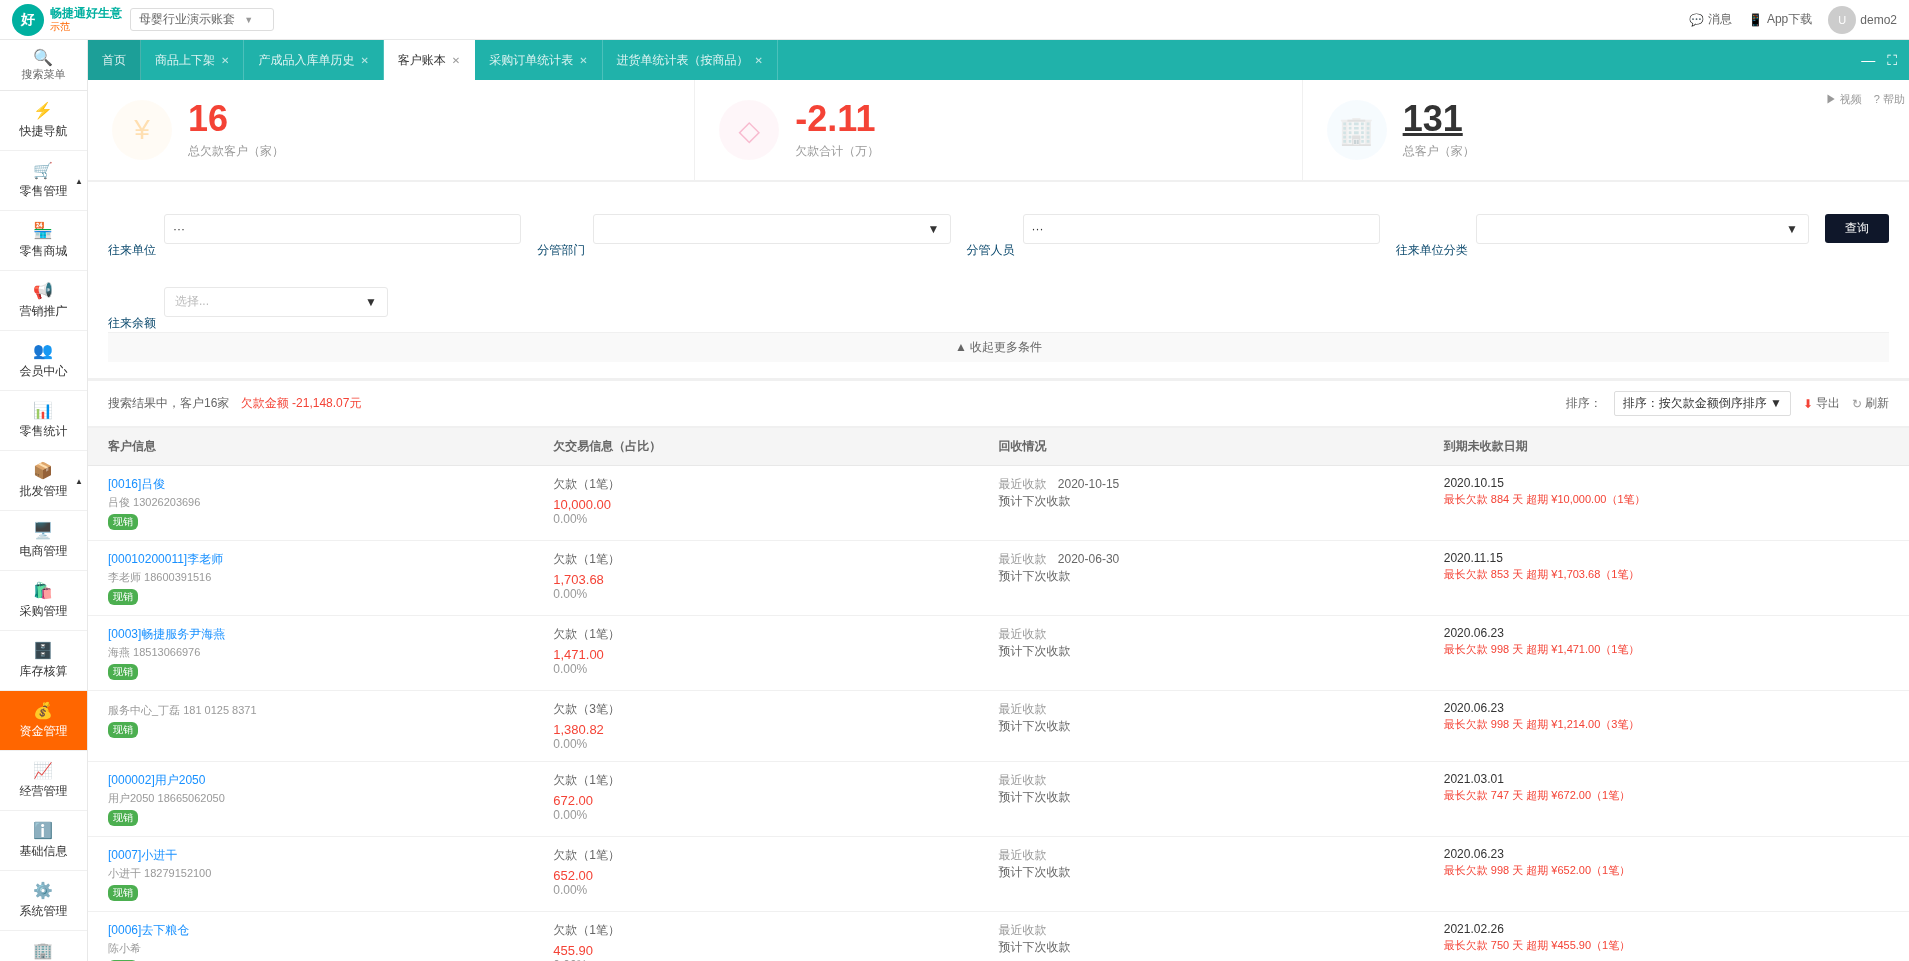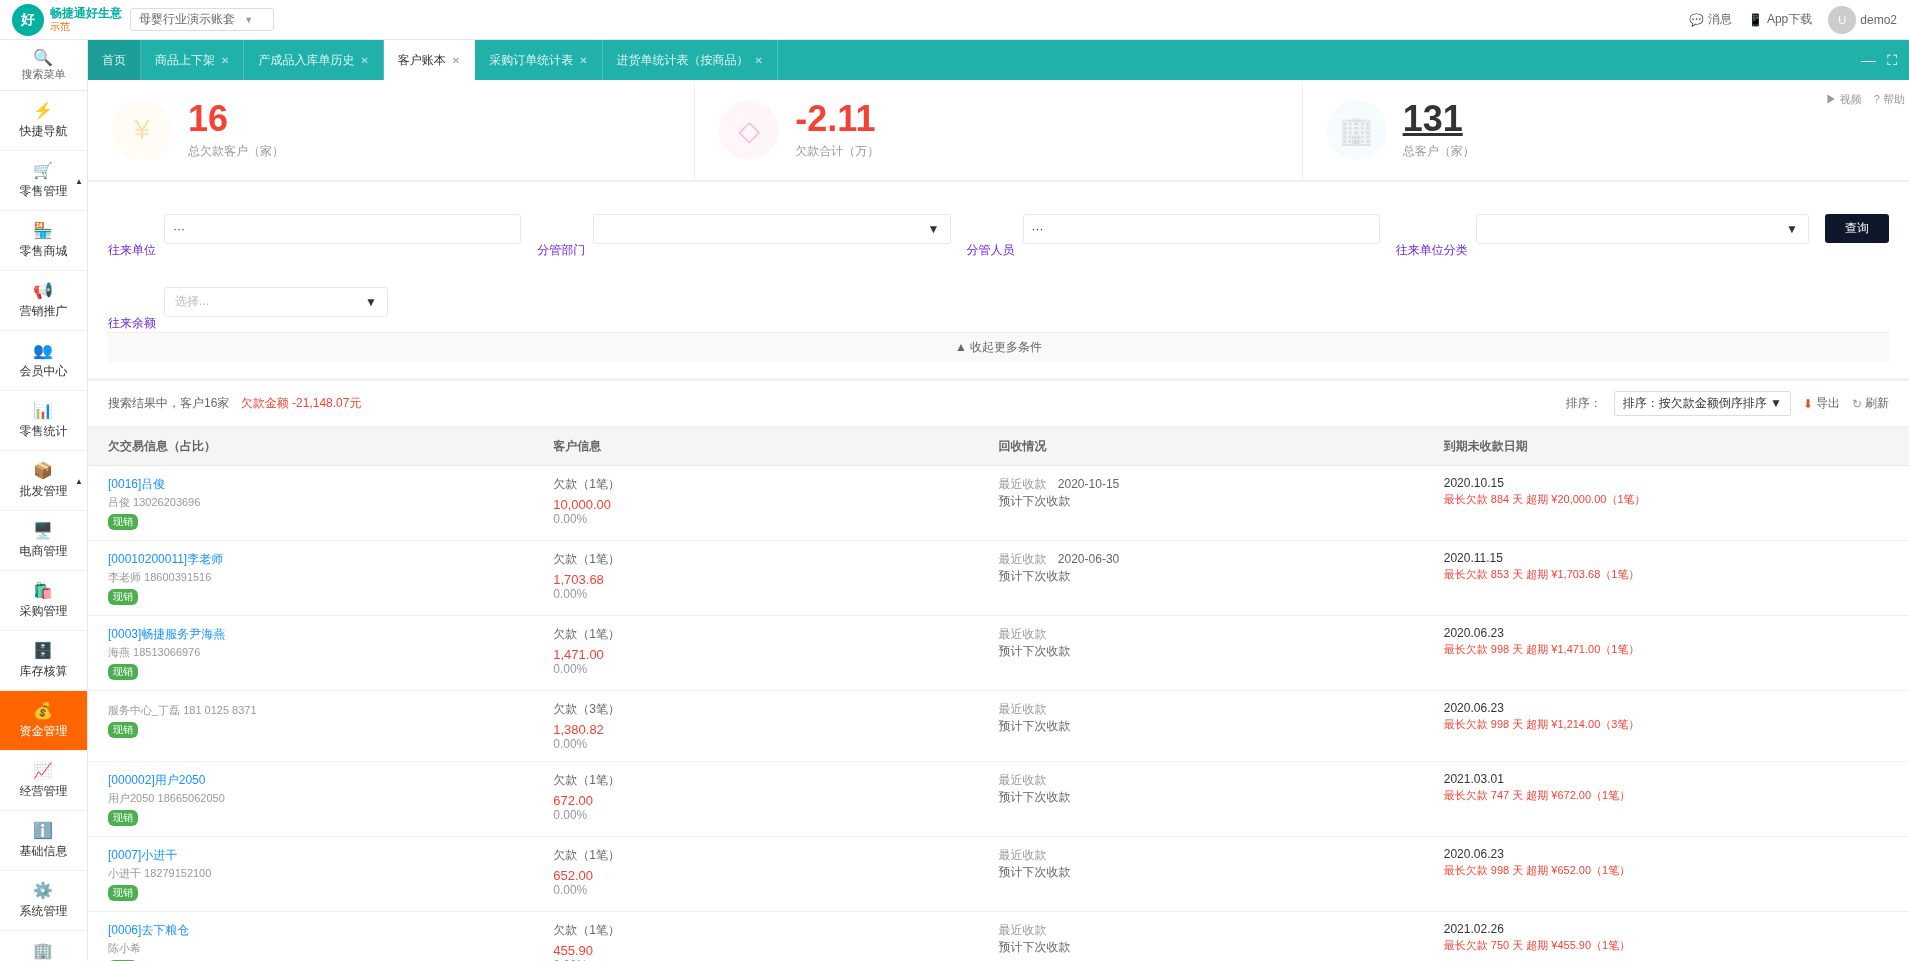--- a/index.html
+++ b/index.html
@@ -57,21 +57,21 @@
     .stat-value { font-size: 36px; font-weight: bold; line-height: 1; }
     .stat-value.red { color: #f44336; }
     .stat-value.dark { color: #333; text-decoration: underline; }
     .stat-label { font-size: 12px; color: #999; margin-top: 6px; }
     .stat-top-right { position: absolute; top: 12px; right: 4px; display: flex; gap: 12px; font-size: 11px; color: #999; }
 
     
     .filter-section { background: #fff; padding: 16px 20px; margin-bottom: 2px; }
     .filter-row { display: flex; align-items: center; gap: 16px; margin-bottom: 12px; }
     .filter-item { display: flex; align-items: center; gap: 8px; flex: 1; }
-    .filter-label { font-size: 12px; color: #6d28d9; white-space: nowrap; margin-top: 44px; }
+    .filter-label { font-size: 12px; color: #0c4a6e; white-space: nowrap; margin-top: 44px; }
     .filter-select { flex: 1; border: 1px solid #e8e8e8; border-radius: 3px; padding: 5px 10px; font-size: 12px; color: #333; background: #fff; display: flex; align-items: center; justify-content: space-between; cursor: pointer; min-height: 30px; }
     .query-btn { background: #0f172a; color: #fff; border: none; border-radius: 3px; padding: 6px 20px; font-size: 12px; cursor: pointer; white-space: nowrap; }
     .filter-row2 { display: flex; align-items: center; gap: 16px; }
     .collapse-bar { text-align: center; padding: 6px; font-size: 12px; color: #666; cursor: pointer; background: #f9f9f9; border-top: 1px solid #f0f0f0; }
 
     
     .result-bar { background: #fff; padding: 10px 20px; margin-bottom: 2px; display: flex; align-items: center; justify-content: space-between; border-top: 1px solid #f0f0f0; }
     .result-info { font-size: 12px; color: #666; }
     .result-actions { display: flex; align-items: center; gap: 12px; font-size: 12px; color: #666; }
     .sort-select { border: 1px solid #ddd; padding: 3px 8px; font-size: 12px; color: #333; border-radius: 2px; cursor: pointer; background: #fff; }
@@ -338,22 +338,22 @@
             </div>
             <div class="action-btn-sm refresh">
               <span class="icon">↻</span>
               <span>刷新</span>
             </div>
           </div>
         </div>
 
         <div class="table-section">
           <div class="table-header">
+            <div>客户信息</div>
             <div>欠交易信息（占比）</div>
-            <div>客户信息</div>
             <div>回收情况</div>
             <div>到期未收款日期</div>
           </div>
 
           <div class="table-row">
             <div>
               <div><a class="customer-name">[0016]吕俊</a></div>
               <div class="customer-info">吕俊  13026203696</div>
               <div class="tag">现销</div>
             </div>
@@ -366,21 +366,21 @@
               <div class="recovery-info">
                 <span class="recovery-label">最近收款</span>
                 <span style="margin-left:8px;">2020-10-15</span>
               </div>
               <div class="recovery-info">预计下次收款</div>
             </div>
             <div>
               <div class="overdue-date">2020.10.15</div>
               <div class="overdue-days">
                 <span>最长欠款 884 天</span>
-                <a class="overdue-link">超期 ¥20,000.00（1笔）</a>
+                <a class="overdue-link">超期 ¥10,000.00（1笔）</a>
               </div>
             </div>
           </div>
 
           <div class="table-row">
             <div>
               <div><a class="customer-name">[00010200011]李老师</a></div>
               <div class="customer-info">李老师  18600391516</div>
               <div class="tag">现销</div>
             </div>

